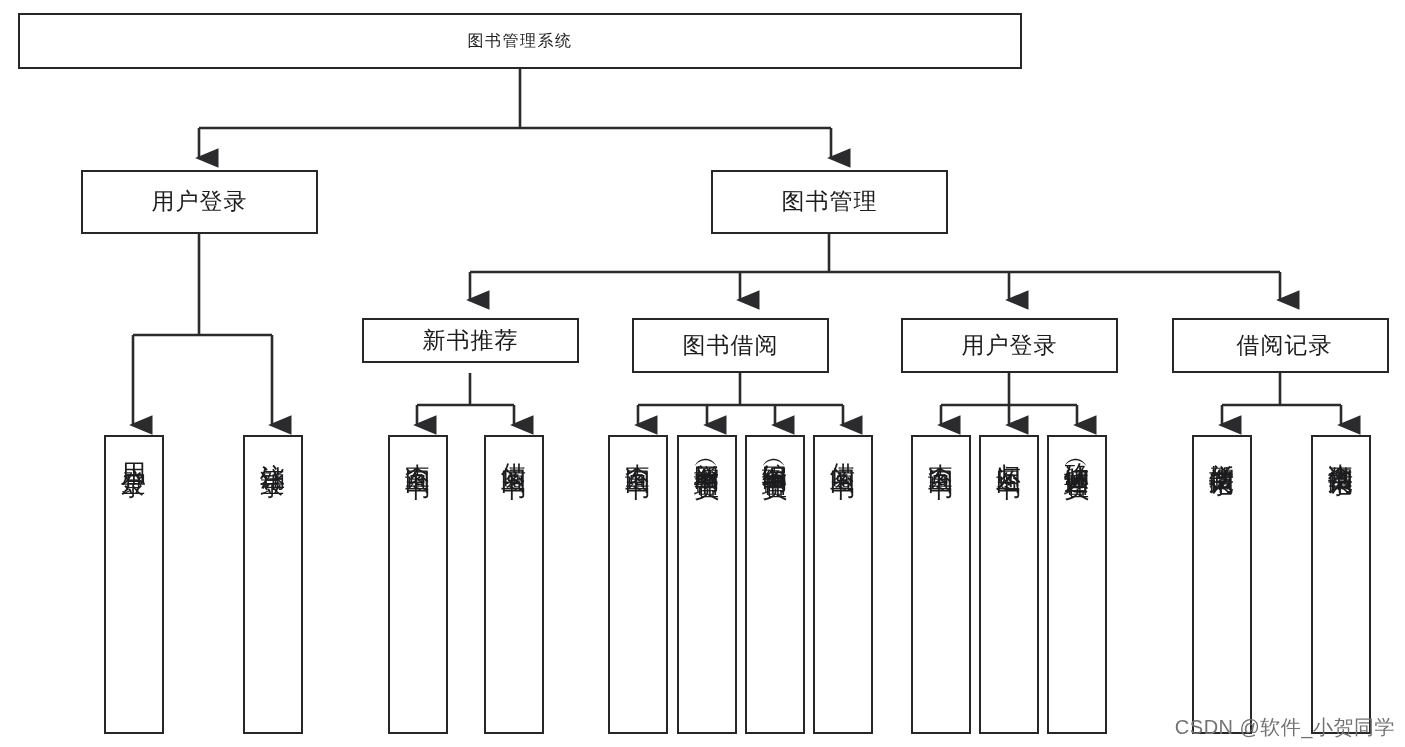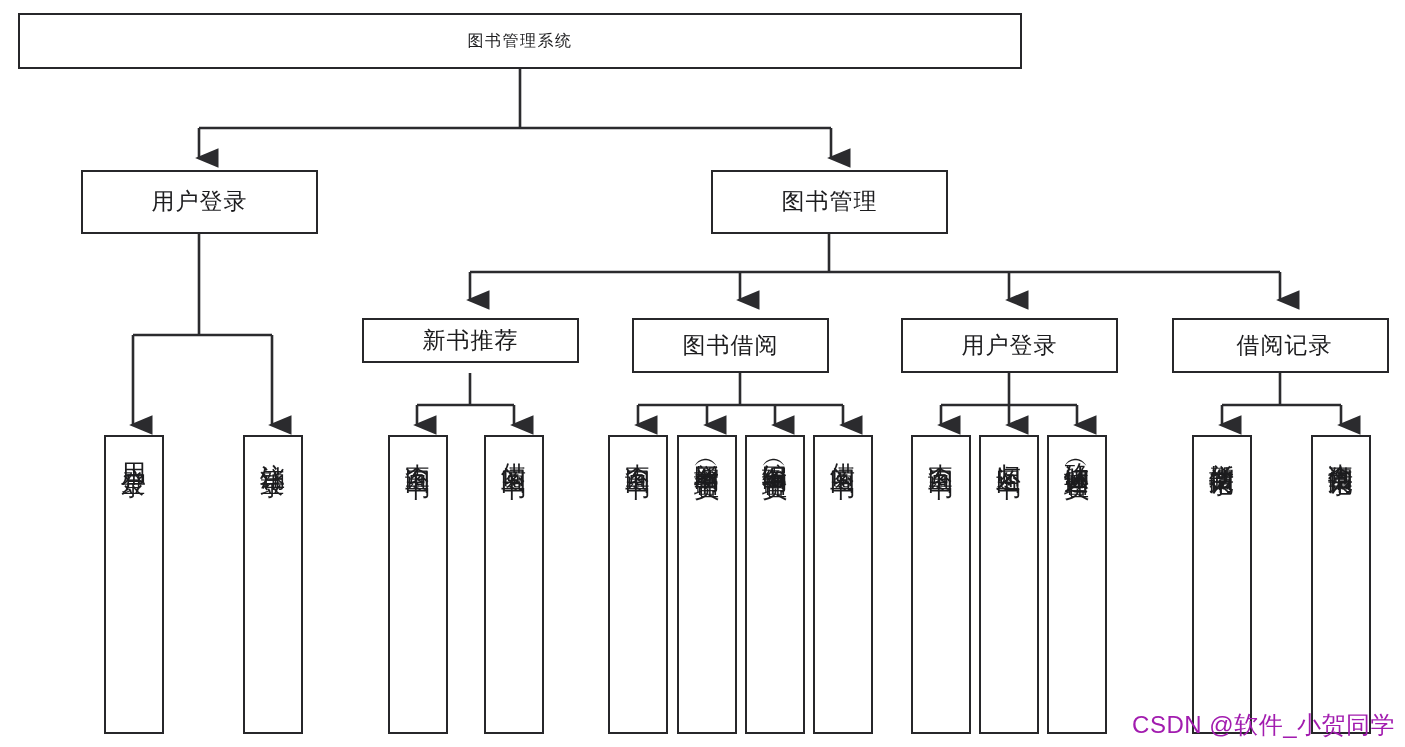--- a/index.html
+++ b/index.html
@@ -55,22 +55,22 @@
     line-height:1.04;
     letter-spacing:4px;
     white-space:pre;
   }
   .node.vert.tall .label{
     letter-spacing:2px;
   }
   .watermark{
     position:absolute;
     right:10px;bottom:6px;
-    font-size:24px;
-    color:#a21caf;
+    font-size:20px;
+    color:#737373;
     letter-spacing:0.5px;
     white-space:nowrap;
   }
 </style>
 </head>
 <body>
 
 <div id="diagram">
 
   <svg id="edges" viewBox="0 0 1405 747">

